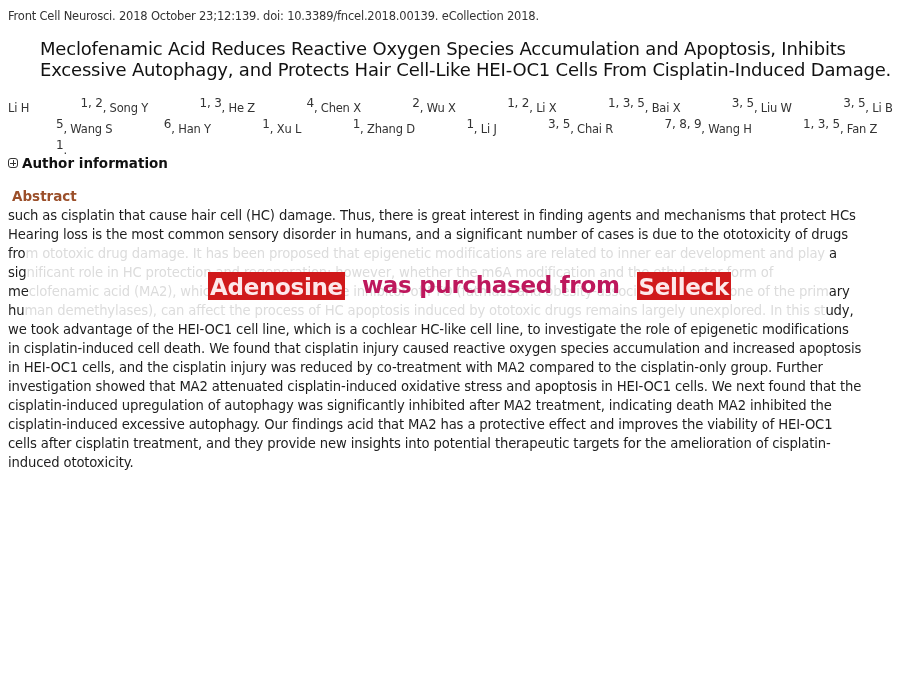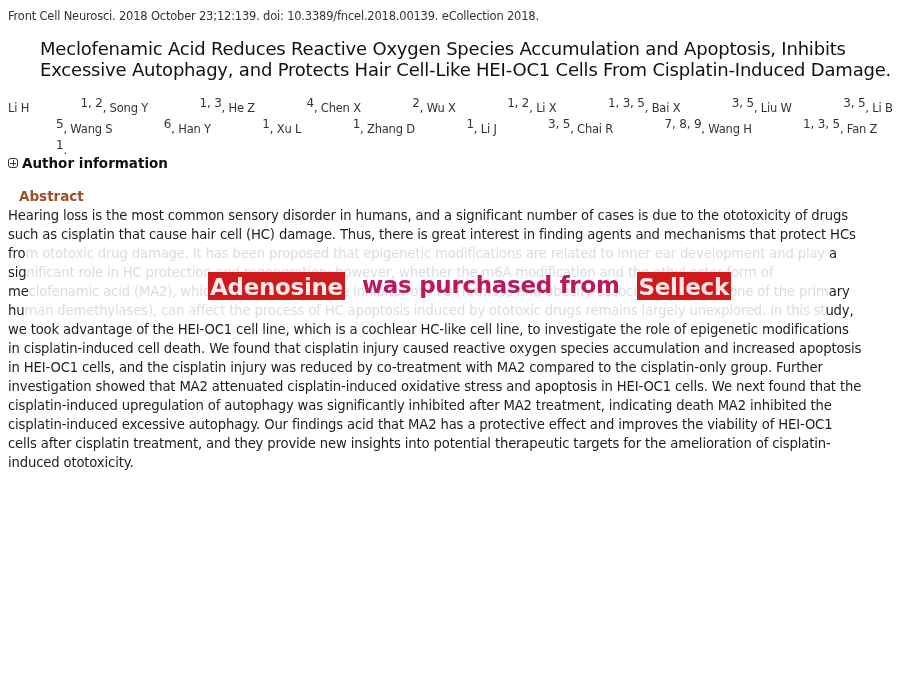--- a/index.html
+++ b/index.html
@@ -32,21 +32,21 @@
     .plus-icon {
       width: 10px; height: 10px; border: 1px solid #333; border-radius: 3px;
       position: relative; box-sizing: border-box;
     }
     .plus-icon::before, .plus-icon::after {
       content: ""; position: absolute; background: #333;
     }
     .plus-icon::before { left: 1px; right: 1px; top: 3.5px; height: 1px; }
     .plus-icon::after { top: 1px; bottom: 1px; left: 3.5px; width: 1px; }
     .abstract-heading {
-      position: absolute; top: 188px; left: 11px;
+      position: absolute; top: 188px; left: 4px;
       font-size: 13.5px; font-weight: bold; color: #9b4f2a;
     }
     .abstract {
       position: absolute; top: 206px; left: 0; width: 888px;
       font-size: 13.2px; line-height: 19px; color: #1e1e1e; letter-spacing: -0.15px;
     }
     .abstract .line { white-space: nowrap; height: 19px; }
     .fade { color: #dcdcdc; }
     .overlay {
       position: absolute; top: 270px; left: 208px; height: 31px;
@@ -70,22 +70,22 @@
   <div class="authors" id="authors"><span><span>Li H</span> <sup>1, 2</sup></span>, <span><span>Song Y</span> <sup>1, 3</sup></span>, <span><span>He Z</span> <sup>4</sup></span>, <span><span>Chen X</span> <sup>2</sup></span>, <span><span>Wu X</span> <sup>1, 2</sup></span>, <span><span>Li X</span> <sup>1, 3, 5</sup></span>, <span><span>Bai X</span> <sup>3, 5</sup></span>, <span><span>Liu W</span> <sup>3, 5</sup></span>, <span><span>Li B</span> <sup>5</sup></span>, <span><span>Wang S</span> <sup>6</sup></span>, <span><span>Han Y</span> <sup>1</sup></span>, <span><span>Xu L</span> <sup>1</sup></span>, <span><span>Zhang D</span> <sup>1</sup></span>, <span><span>Li J</span> <sup>3, 5</sup></span>, <span><span>Chai R</span> <sup>7, 8, 9</sup></span>, <span><span>Wang H</span> <sup>1, 3, 5</sup></span>, <span><span>Fan Z</span> <sup>1</sup></span>.</div>
 
   <div class="author-info">
     <span class="plus-icon"></span>
     <span>Author information</span>
   </div>
 
   <div class="abstract-heading">Abstract</div>
 
   <div class="abstract" id="abstract">
+      <div class="line"><span>such as cisplatin that cause hair cell (HC) damage. Thus, there is great interest in finding agents and mechanisms that protect HCs</span><span class="fade"></span><span></span></div>
       <div class="line"><span>Hearing loss is the most common sensory disorder in humans, and a significant number of cases is due to the ototoxicity of drugs</span><span class="fade"></span><span></span></div>
-      <div class="line"><span>such as cisplatin that cause hair cell (HC) damage. Thus, there is great interest in finding agents and mechanisms that protect HCs</span><span class="fade"></span><span></span></div>
       <div class="line"><span>fro</span><span class="fade">m ototoxic drug damage. It has been proposed that epigenetic modifications are related to inner ear development and play</span><span> a</span></div>
       <div class="line"><span>sig</span><span class="fade">nificant role in HC protection and regeneration; however, whether the m6A modification and the ethyl ester form of</span><span></span></div>
       <div class="line"><span>me</span><span class="fade">clofenamic acid (MA2), which is a highly selective inhibitor of FTO (fatmass and obesity-associated enzyme, one of the prim</span><span>ary</span></div>
       <div class="line"><span>hu</span><span class="fade">man demethylases), can affect the process of HC apoptosis induced by ototoxic drugs remains largely unexplored. In this st</span><span>udy,</span></div>
       <div class="line"><span>we took advantage of the HEI-OC1 cell line, which is a cochlear HC-like cell line, to investigate the role of epigenetic modifications</span><span class="fade"></span><span></span></div>
       <div class="line"><span>in cisplatin-induced cell death. We found that cisplatin injury caused reactive oxygen species accumulation and increased apoptosis</span><span class="fade"></span><span></span></div>
       <div class="line"><span>in HEI-OC1 cells, and the cisplatin injury was reduced by co-treatment with MA2 compared to the cisplatin-only group. Further</span><span class="fade"></span><span></span></div>
       <div class="line"><span>investigation showed that MA2 attenuated cisplatin-induced oxidative stress and apoptosis in HEI-OC1 cells. We next found that the</span><span class="fade"></span><span></span></div>
       <div class="line"><span>cisplatin-induced upregulation of autophagy was significantly inhibited after MA2 treatment, indicating death MA2 inhibited the</span><span class="fade"></span><span></span></div>
       <div class="line"><span>cisplatin-induced excessive autophagy. Our findings acid that MA2 has a protective effect and improves the viability of HEI-OC1</span><span class="fade"></span><span></span></div>

